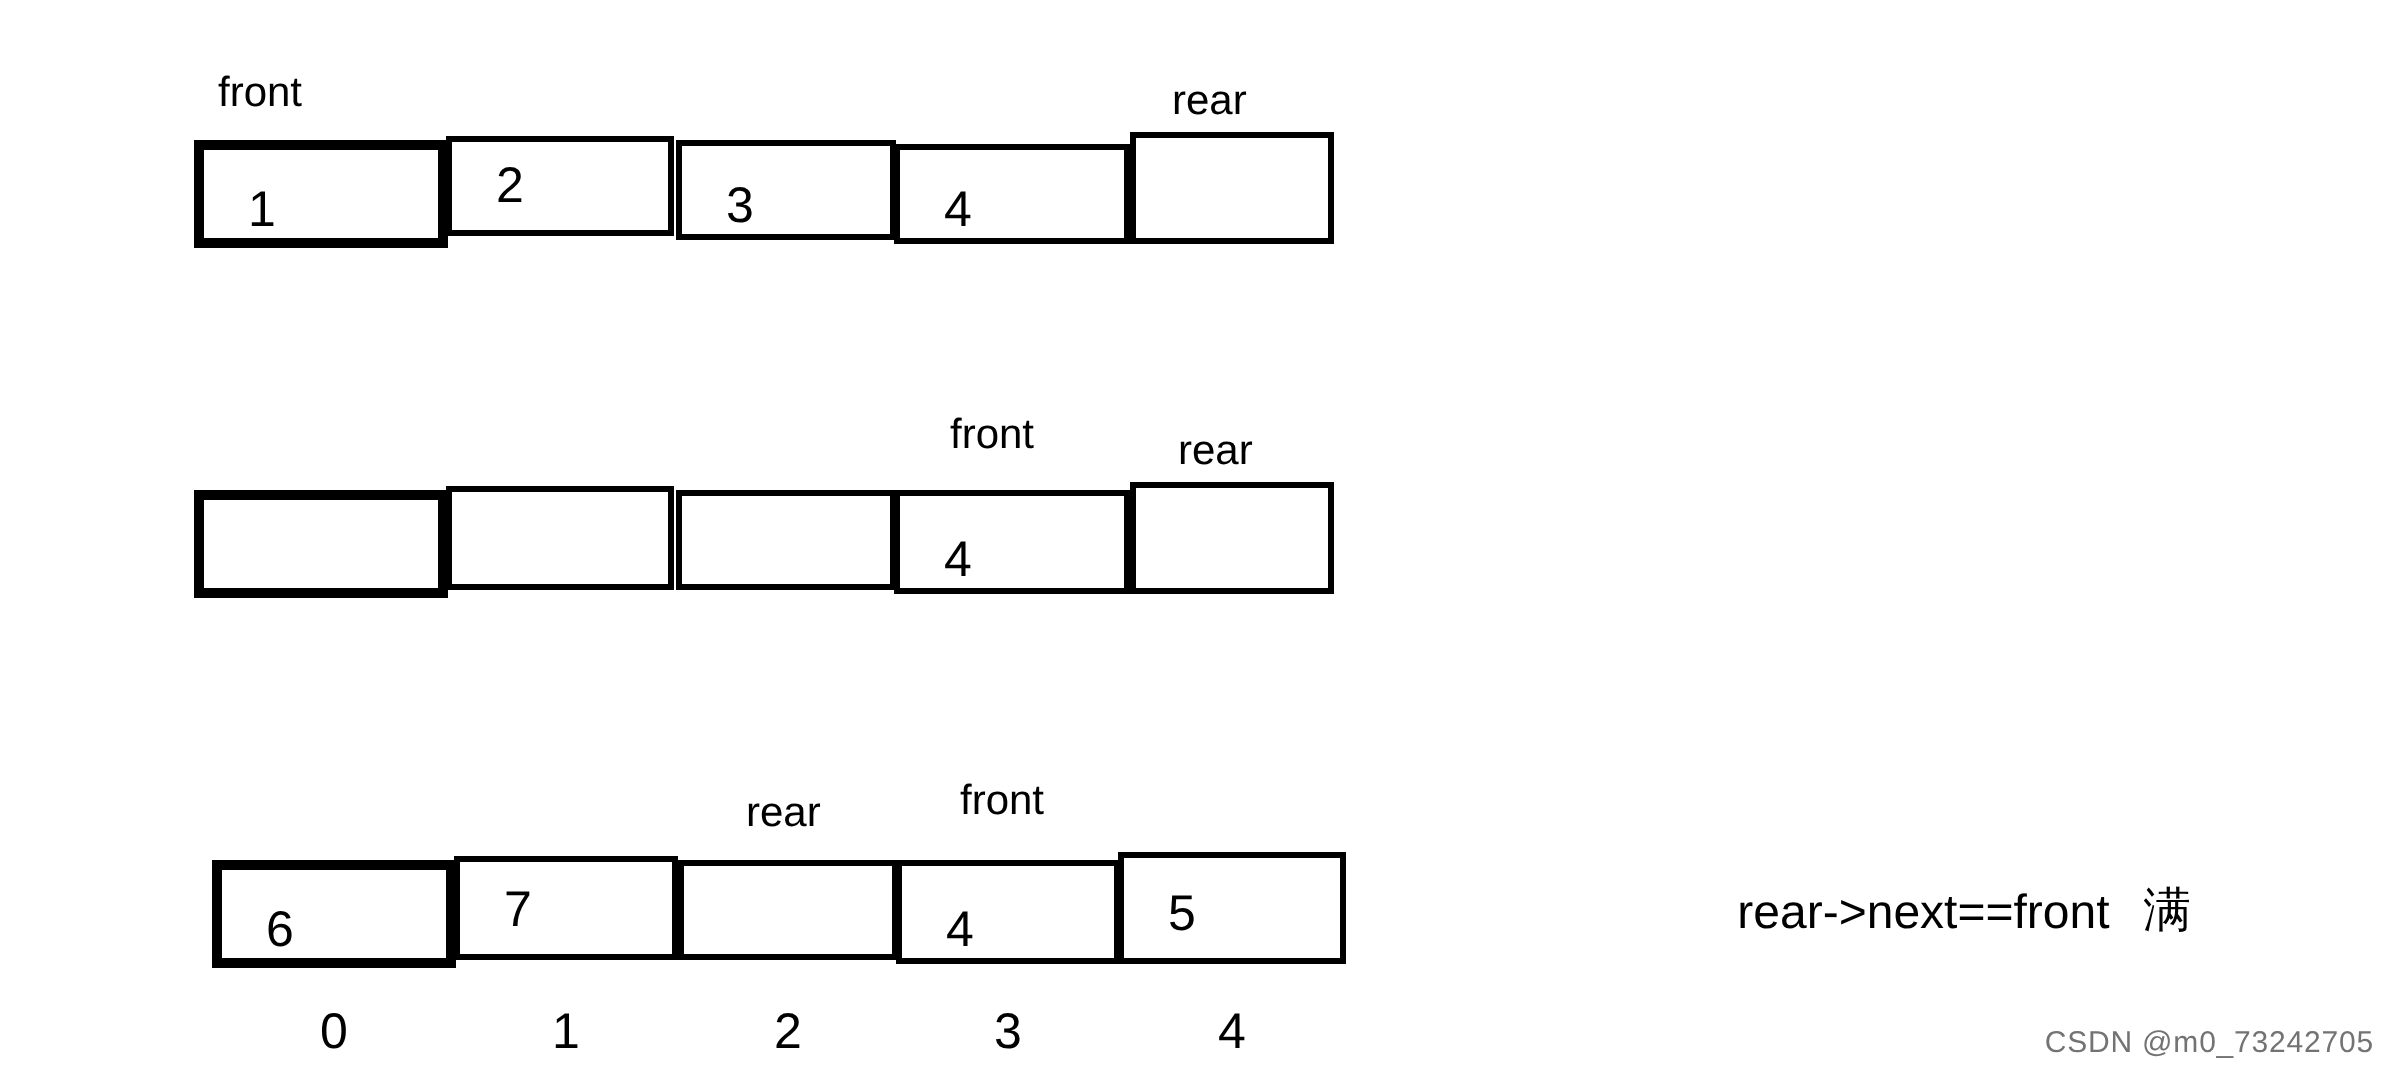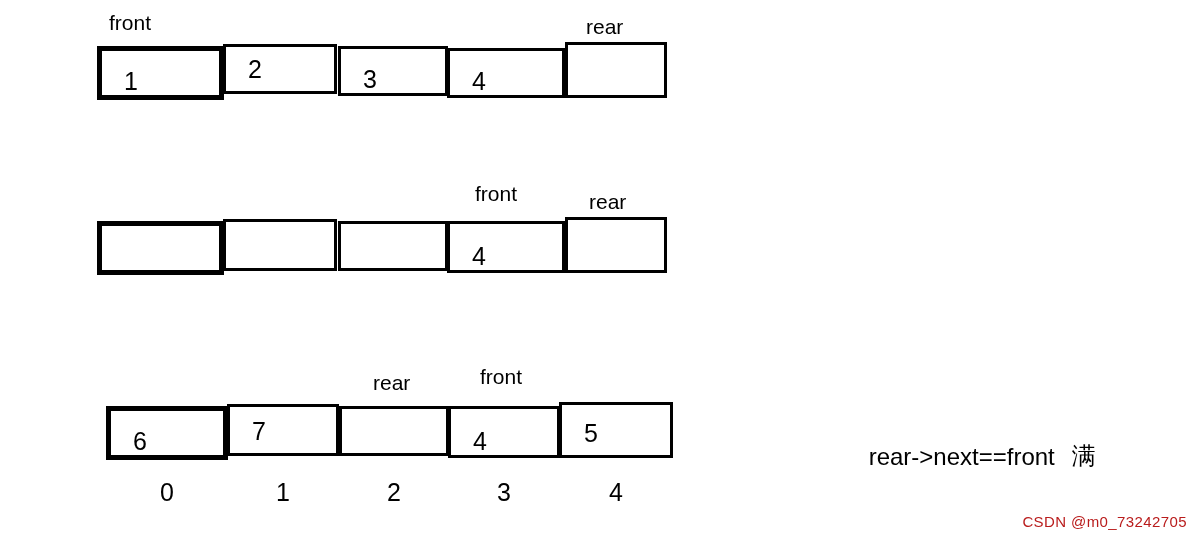--- a/index.html
+++ b/index.html
@@ -17,20 +17,21 @@
   }
 
   #canvas {
     position: absolute;
     inset: 0;
   }
 
   
   .queue-row {
     position: absolute;
+    margin-top: 24px;
   }
 
   .cells {
     position: relative;
     height: 62px;
   }
 
   .cell {
     position: absolute;
     box-sizing: border-box;
@@ -87,21 +88,21 @@
     white-space: pre;
     color: #000000;
   }
 
   
   .watermark {
     position: absolute;
     right: 8px;
     bottom: 6px;
     font-size: 15px;
-    color: #b91c1c;
+    color: #737373;
     letter-spacing: 0.4px;
     white-space: nowrap;
   }
 </style>
 </head>
 <body>
 
 <div id="canvas">
 
   <div class="queue-row" style="left:97px; top:12px; width:580px;">

